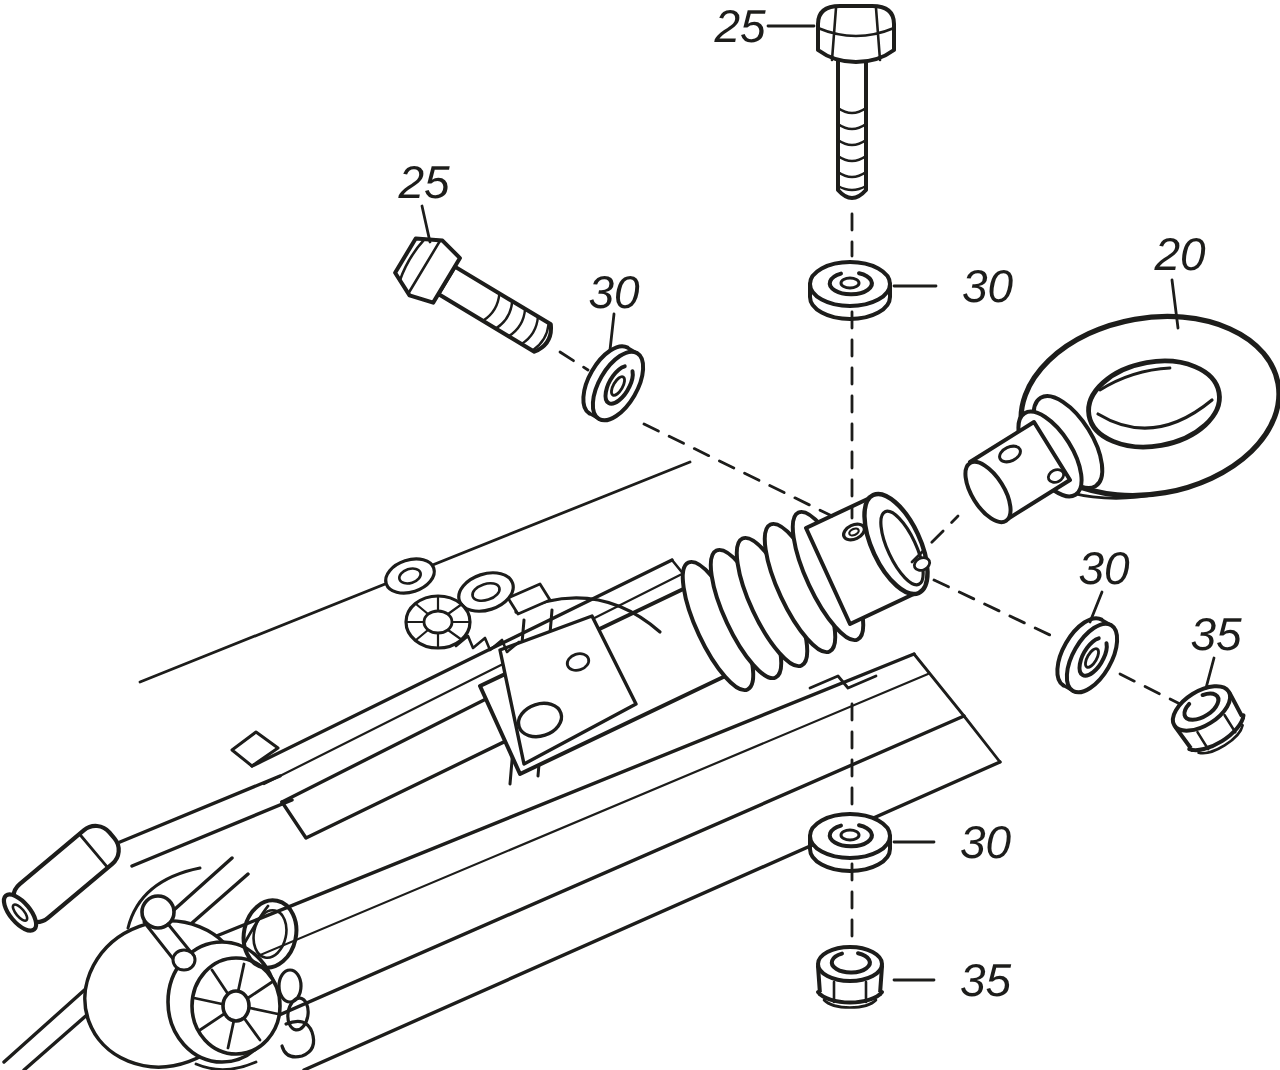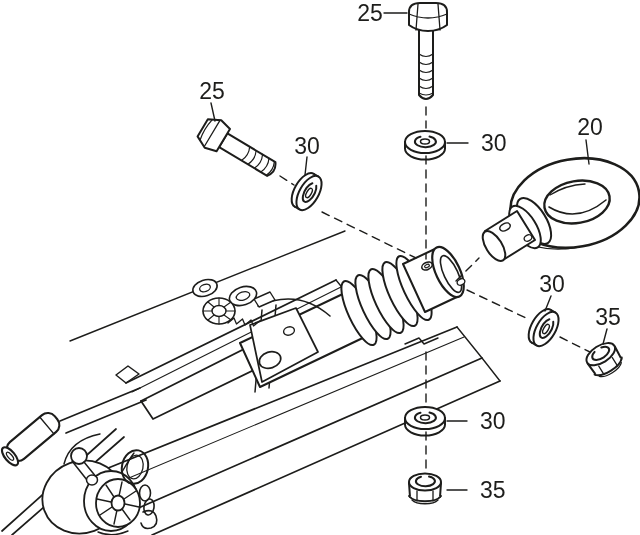--- a/index.html
+++ b/index.html
@@ -1,16 +1,16 @@
 <!DOCTYPE html>
 <html><head>
 <meta charset="utf-8">
 <style>
   html,body{margin:0;padding:0;background:#fff;}
-  .stage{position:relative;width:640px;height:535px;background:#14b8a6;overflow:hidden;}
+  .stage{position:relative;width:640px;height:535px;background:#14b8a6;overflow:hidden;font-style:italic;}
   svg{display:block;}
   text.callout{font-family:"Liberation Sans",sans-serif;font-size:23px;fill:#1d1d1b;}
 </style>
 </head>
 <body>
 
 <div class="stage">
 <svg width="640" height="535" viewBox="0 0 640 535">
   <rect x="0" y="0" width="640" height="535" fill="#ffffff"></rect>
 

